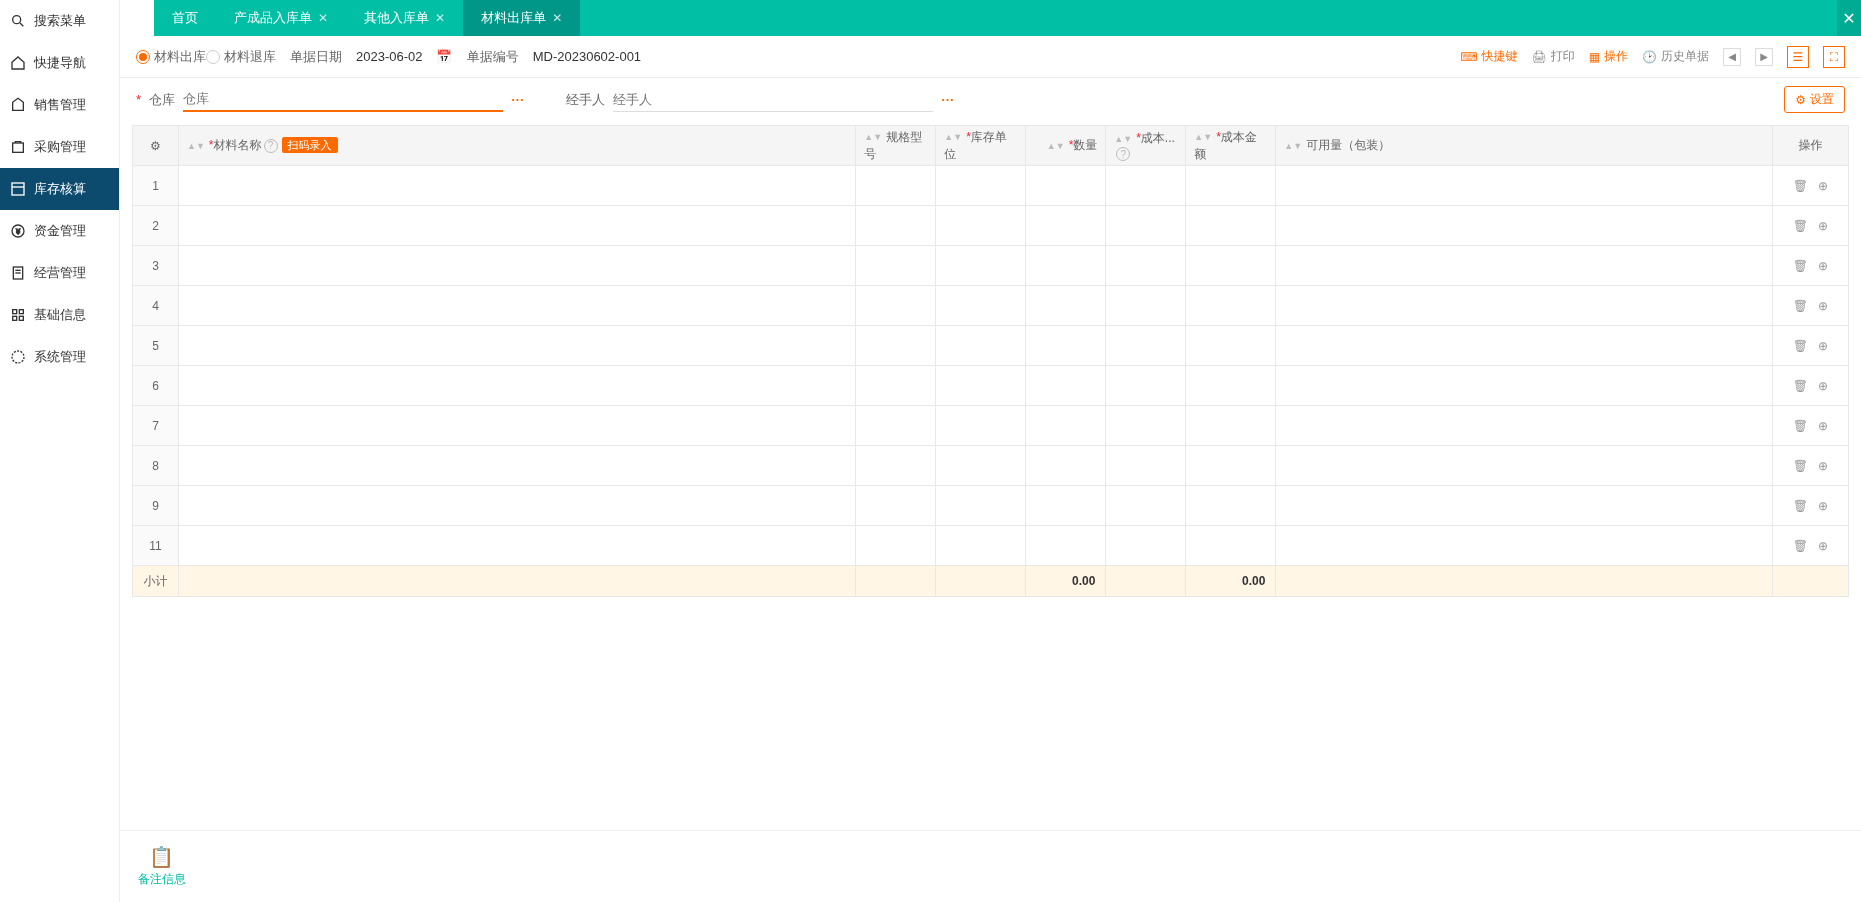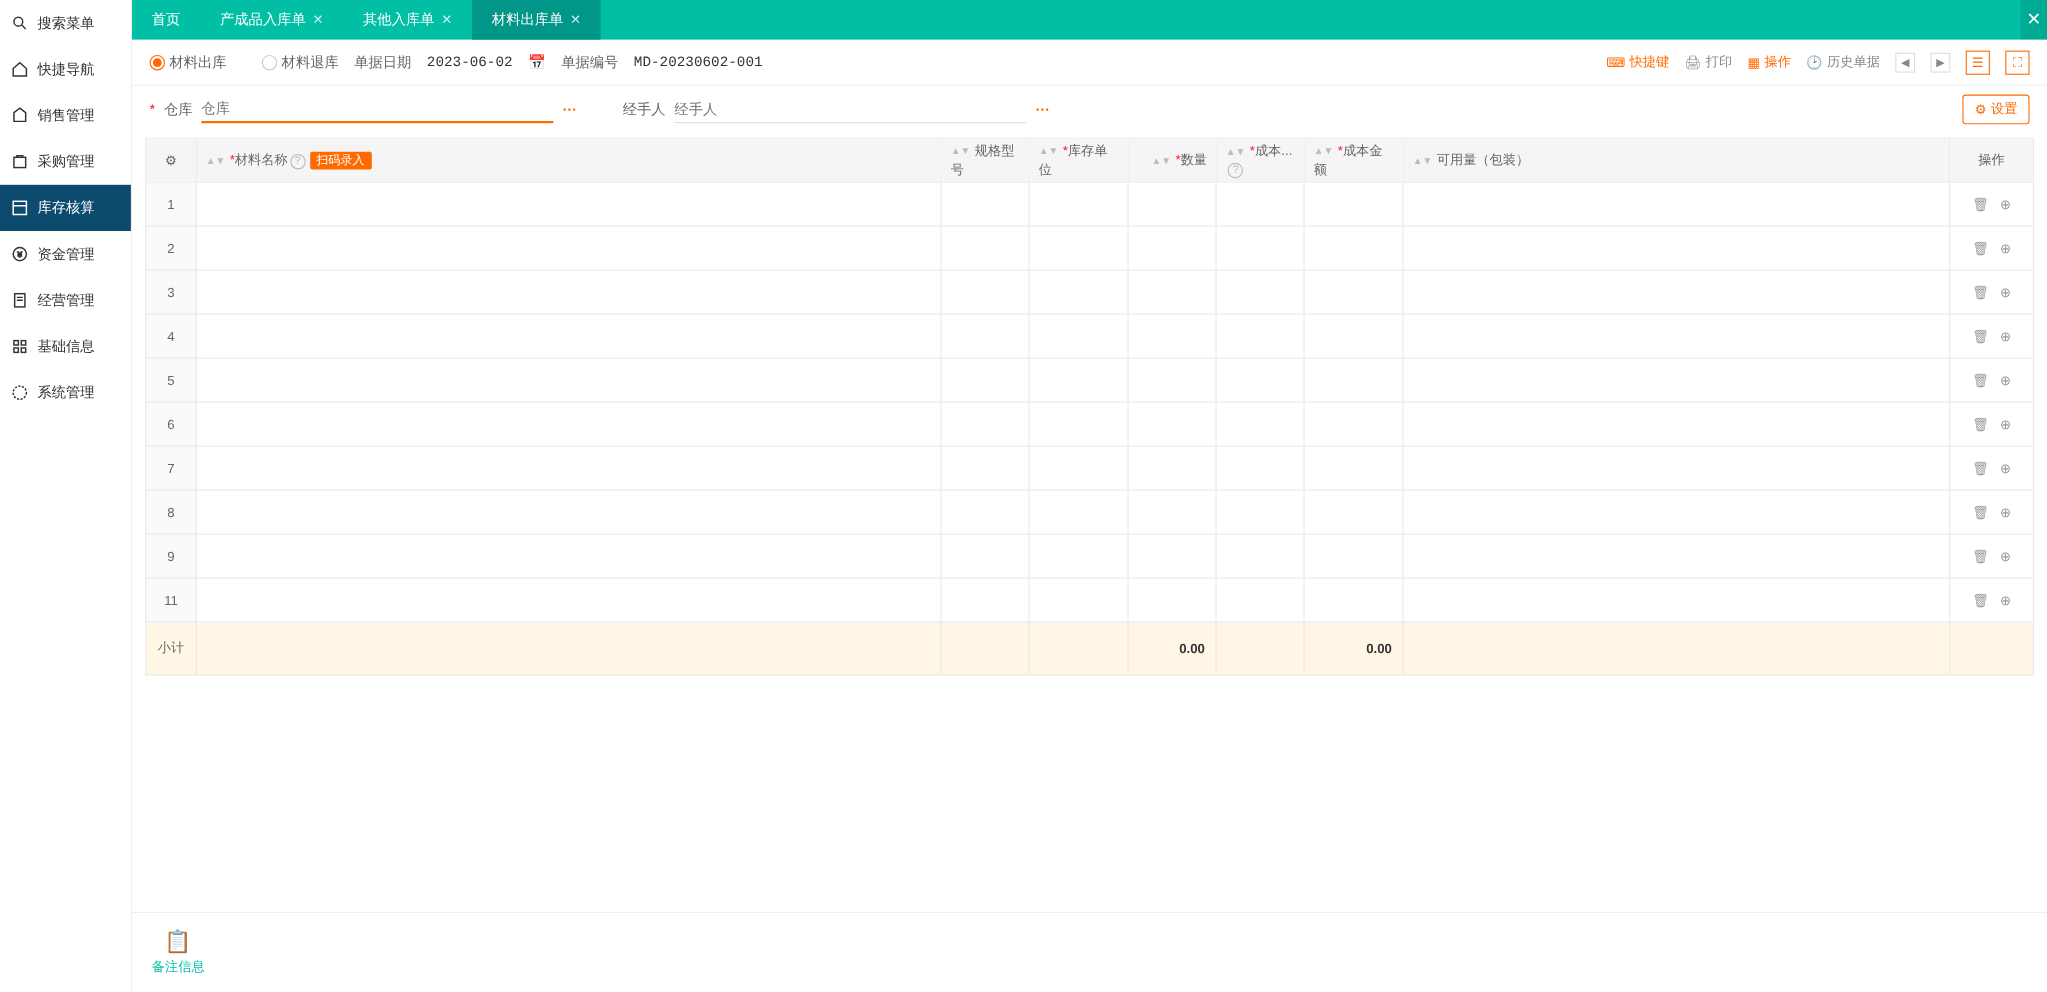--- a/index.html
+++ b/index.html
@@ -8,35 +8,35 @@
 
 .sidebar { width: 120px; background: #fff; border-right: 1px solid #eee; flex-shrink: 0; }
 .sidebar-item { display: flex; align-items: center; padding: 12px 10px; font-size: 13px; color: #333; cursor: pointer; gap: 8px; }
 .sidebar-item.active { background: #0c4a6e; color: #fff; }
 .sidebar-icon { width: 16px; height: 16px; display: inline-flex; align-items: center; justify-content: center; }
 
 
 .main { flex: 1; display: flex; flex-direction: column; overflow: hidden; }
 
 
-.tabs-header { background: #00bfa5; display: flex; align-items: center; height: 36px; position: relative; }
+.tabs-header { background: #00bfa5; display: flex; align-items: center; height: 36px; position: relative; margin-left: 34px; }
 .tab { padding: 0 18px; height: 36px; display: flex; align-items: center; gap: 6px; color: #fff; font-size: 13px; cursor: pointer; }
 .tab.active { background: #009688; }
 .tab-close { font-size: 12px; opacity: 0.8; }
 .tabs-close-all { position: absolute; right: 0; width: 24px; height: 36px; display: flex; align-items: center; justify-content: center; color: #fff; cursor: pointer; background: rgba(0,0,0,0.1); }
 
 
 .toolbar { display: flex; align-items: center; height: 42px; padding: 0 16px; border-bottom: 1px solid #eee; gap: 14px; font-size: 13px; color: #666; }
-.radio-group { display: flex; gap: 32px; align-items: center; }
+.radio-group { display: flex; gap: 0; align-items: center; }
 .radio { display: flex; align-items: center; gap: 4px; cursor: pointer; }
 .radio-circle { width: 14px; height: 14px; border-radius: 50%; border: 1px solid #ccc; display: inline-flex; align-items: center; justify-content: center; }
 .radio.checked .radio-circle { border-color: #ff6a00; }
 .radio.checked .radio-circle::after { content: ""; width: 8px; height: 8px; border-radius: 50%; background: #ff6a00; }
 .tool-label { color: #666; }
-.tool-value { color: #333; font-family: Liberation Mono, monospace; }
+.tool-value { color: #333; }
 .cal-icon { color: #ff6a00; }
 .toolbar-right { margin-left: auto; display: flex; gap: 14px; align-items: center; }
 .tool-link { color: #ff6a00; display: flex; align-items: center; gap: 4px; cursor: pointer; font-size: 12px; }
 .tool-link.grey { color: #888; }
 .nav-btn { width: 18px; height: 18px; border: 1px solid #ddd; display: flex; align-items: center; justify-content: center; font-size: 10px; color: #888; cursor: pointer; }
 .col-btn { width: 22px; height: 22px; border: 1px solid #ff6a00; display: flex; align-items: center; justify-content: center; color: #ff6a00; cursor: pointer; font-size: 12px; }
 
 
 .filter-row { display: flex; align-items: center; padding: 8px 16px 12px; gap: 40px; font-size: 13px; }
 .filter-item { display: flex; align-items: center; gap: 8px; }
@@ -55,21 +55,21 @@
 .table th .sort { color: #bbb; font-size: 9px; display: inline-flex; flex-direction: column; line-height: 6px; margin-right: 4px; vertical-align: middle; }
 .col-idx { width: 46px; text-align: center !important; background: #fafafa; }
 .col-op { width: 76px; text-align: center !important; }
 .gear { text-align: center !important; width: 46px; }
 .scan-tag { background: #ff6a00; color: #fff; font-size: 11px; padding: 2px 6px; border-radius: 2px; margin-left: 4px; }
 .help { display: inline-flex; width: 14px; height: 14px; border: 1px solid #bbb; border-radius: 50%; align-items: center; justify-content: center; font-size: 10px; color: #bbb; margin-left: 2px; }
 .row-actions { display: flex; gap: 10px; justify-content: center; color: #999; }
 .row-actions span { cursor: pointer; }
 
 
-.subtotal-row td { background: #fff6e5; height: 48px; }
+.subtotal-row td { background: #fff6e5; height: 31px; }
 .subtotal-row .lbl { text-align: center; }
 .subtotal-row .num { text-align: right; padding-right: 10px; font-weight: bold; color: #333; }
 
 
 .remarks { display: flex; align-items: center; gap: 20px; padding: 14px 18px; border-top: 1px solid #eee; margin-top: 6px; }
 .remarks-left { display: flex; flex-direction: column; align-items: center; color: #00bfa5; font-size: 12px; gap: 2px; }
 .remarks-icon { font-size: 20px; }
 .remarks-input { flex: 1; border: none; outline: none; font-size: 13px; color: #333; }
 .remarks-input::placeholder { color: #bbb; }
 

